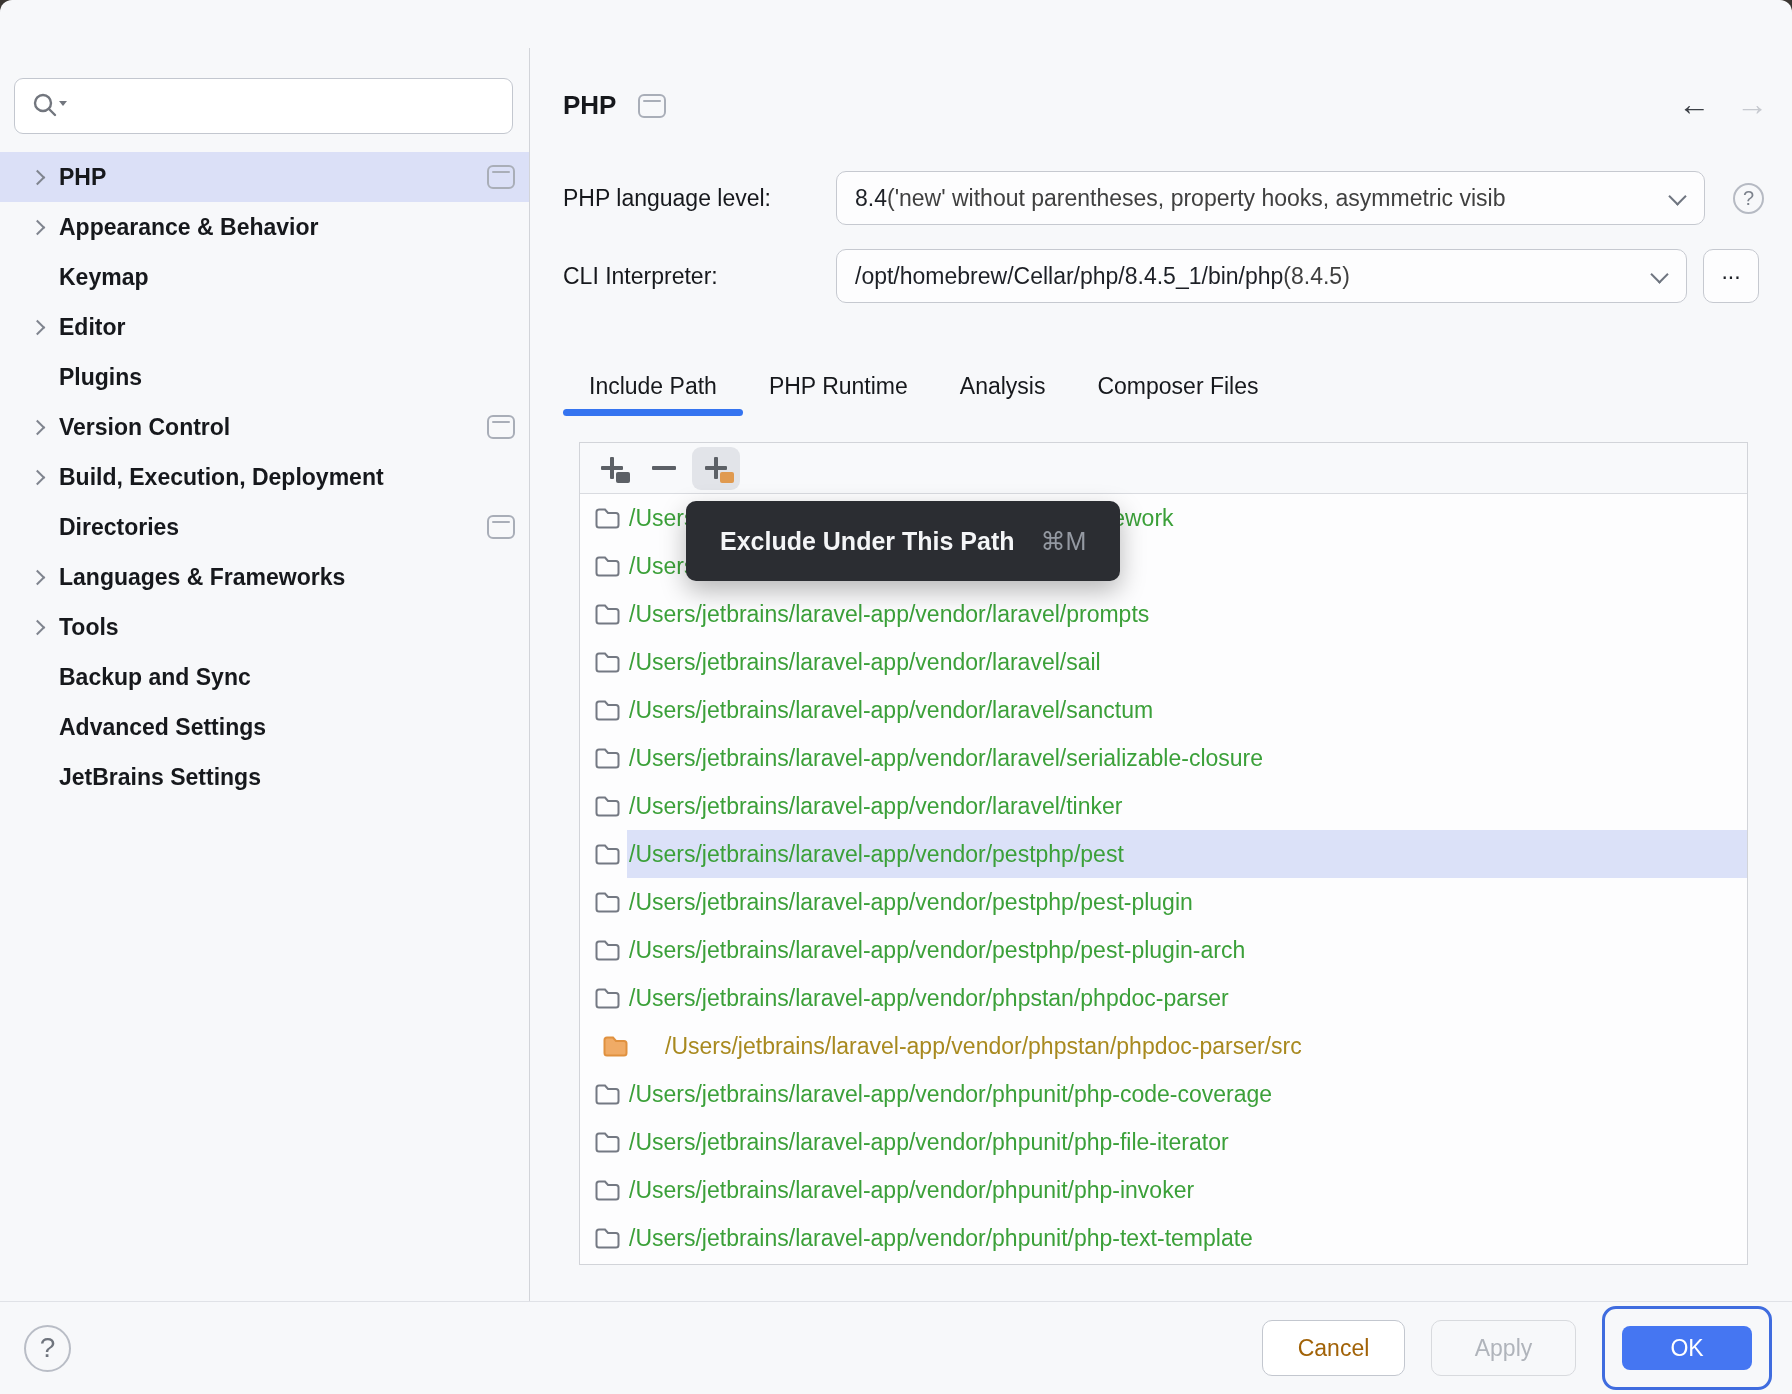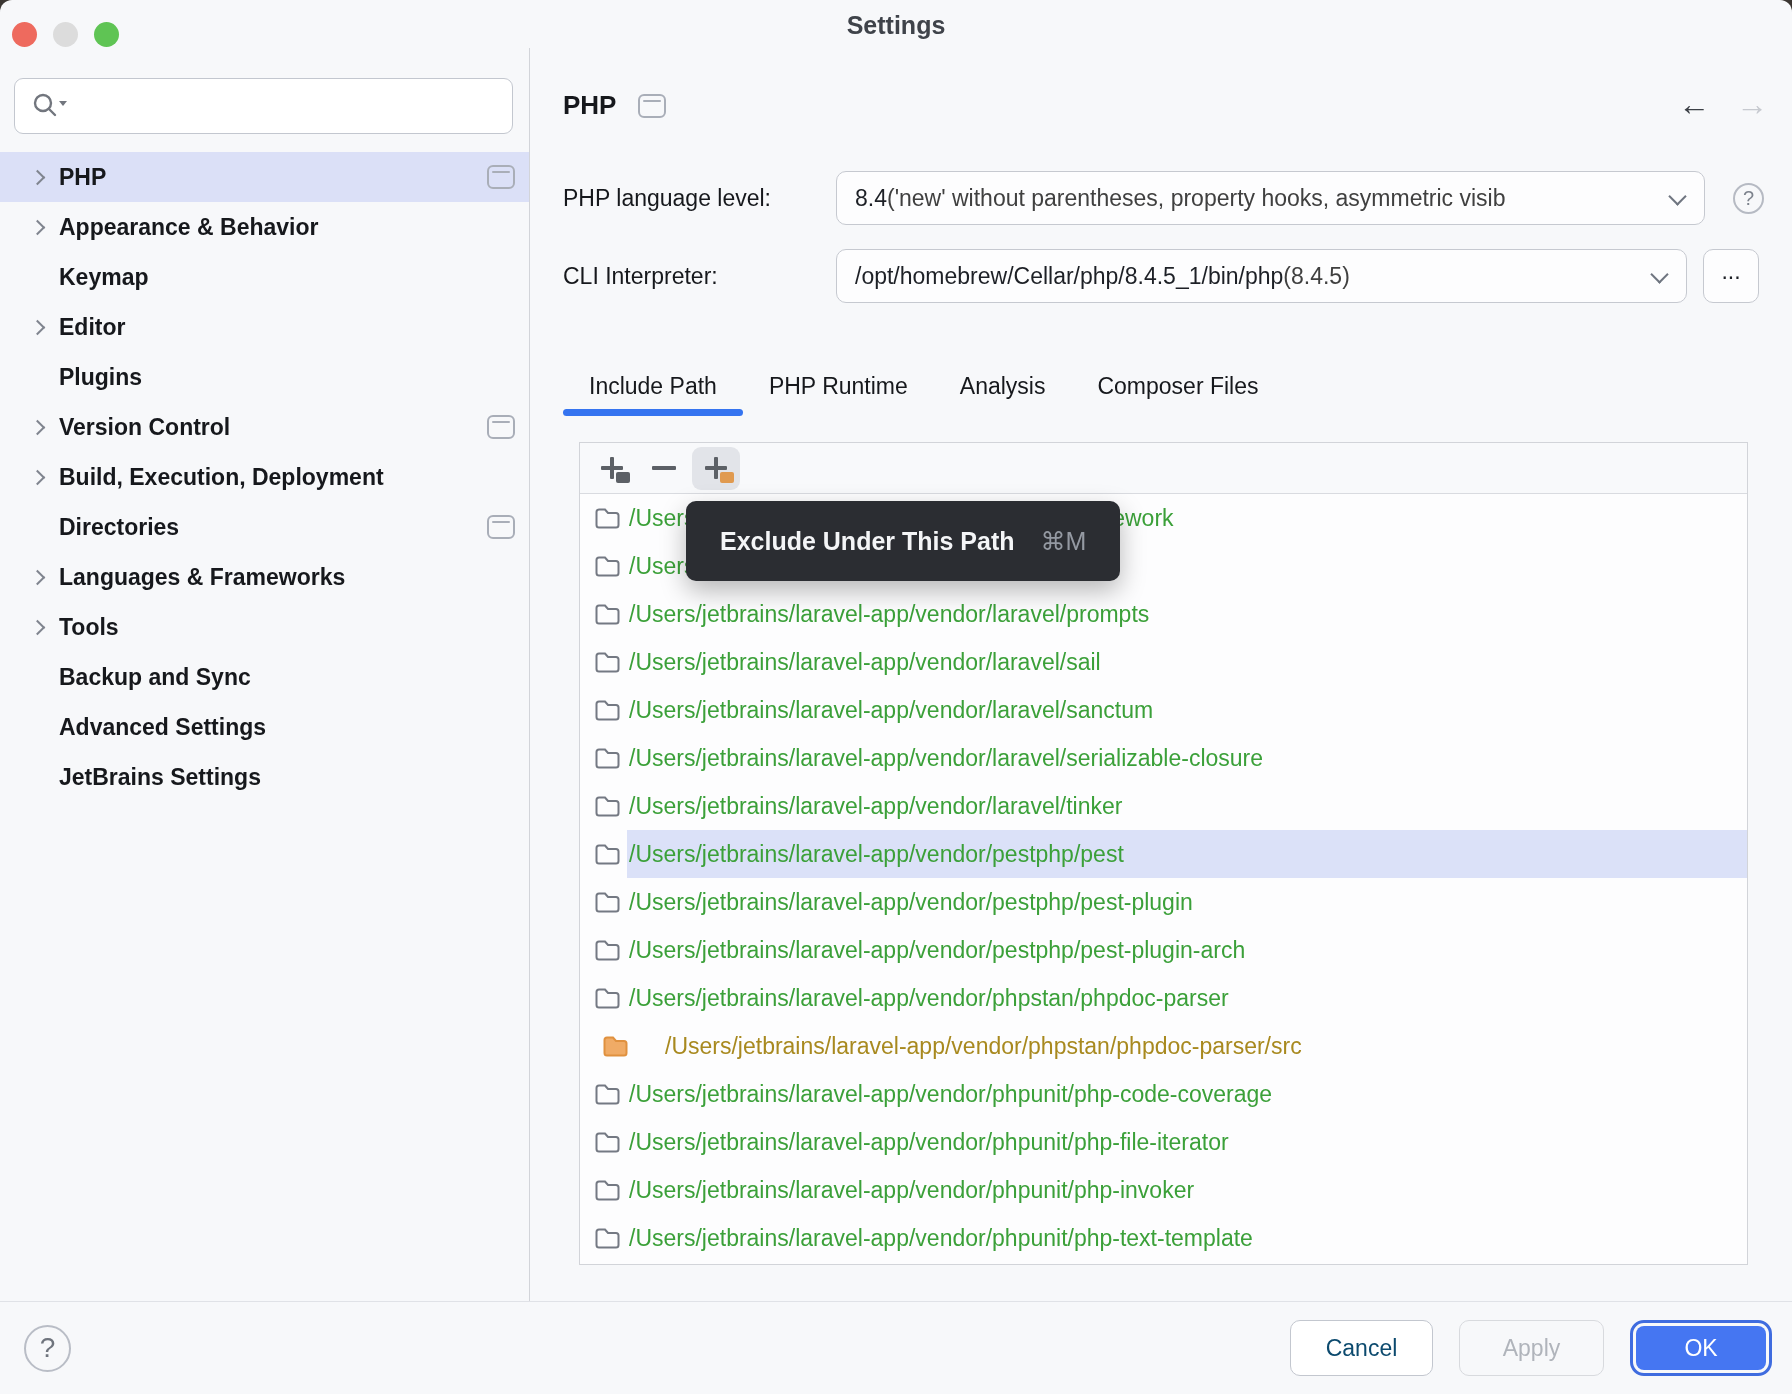--- a/index.html
+++ b/index.html
@@ -79,38 +79,30 @@
   .row.excluded .folder-filled { display:block; }
   
   .tooltip { position:absolute; left:106px; top:58px; height:80px; padding:0 34px; border-radius:10px; background:#2b2d32; display:flex; align-items:center; gap:26px; z-index:5; box-shadow:0 10px 26px rgba(0,0,0,.28); }
   .tooltip-text { color:#f4f5f7; font-size:25px; font-weight:700; white-space:nowrap; }
   .tooltip-key { color:#9499a2; font-size:25px; white-space:nowrap; }
   
   .footer { position:absolute; left:0; right:0; bottom:0; height:93px; border-top:1px solid #e0e2e7; background:#f7f8fa; display:flex; align-items:center; padding:0 20px 0 24px; }
   .help-footer { width:47px; height:47px; border:2.5px solid #b9bdc6; border-radius:50%; color:#6f747d; font-size:28px; display:flex; align-items:center; justify-content:center; }
   .footer-buttons { margin-left:auto; display:flex; align-items:center; gap:26px; }
   .btn { height:56px; border-radius:10px; font-size:23px; display:flex; align-items:center; justify-content:center; font-family:inherit; }
-  .btn.cancel { width:143px; background:#fff; border:1px solid #c3c7cf; color:#0c4a6e; }
+  .btn.cancel { width:143px; background:#fff; border:1px solid #c3c7cf; color:#a16207; }
   .btn.apply { width:145px; background:transparent; border:1px solid #d8dade; color:#b0b4bb; }
-  .ok-ring { border:3px solid #3f6cdf; border-radius:14px; padding:3px; }
+  .ok-ring { border:3px solid #3f6cdf; border-radius:14px; padding:17px; }
   .btn.ok { width:130px; height:44px; border-radius:8px; background:#4576f2; color:#fff; border:none; }
 </style>
 </head>
 <body>
 
 <div class="window">
 
-  <div class="titlebar">
-    <div class="traffic">
-      <span class="light red"></span>
-      <span class="light gray"></span>
-      <span class="light green"></span>
-    </div>
-    <div class="title">Settings</div>
-  </div>
 
   <div class="sidebar">
     <div class="search-wrap">
       <svg class="search-icon" viewBox="0 0 40 30">
         <circle cx="13" cy="12" r="8" fill="none" stroke="#72767e" stroke-width="2.4"></circle>
         <line x1="19" y1="18" x2="25" y2="24" stroke="#72767e" stroke-width="2.4" stroke-linecap="round"></line>
         <path d="M29 10 l8 0 -4 5 z" fill="#72767e"></path>
       </svg>
       <input class="search-input" type="text" value="" style="">
     </div>

